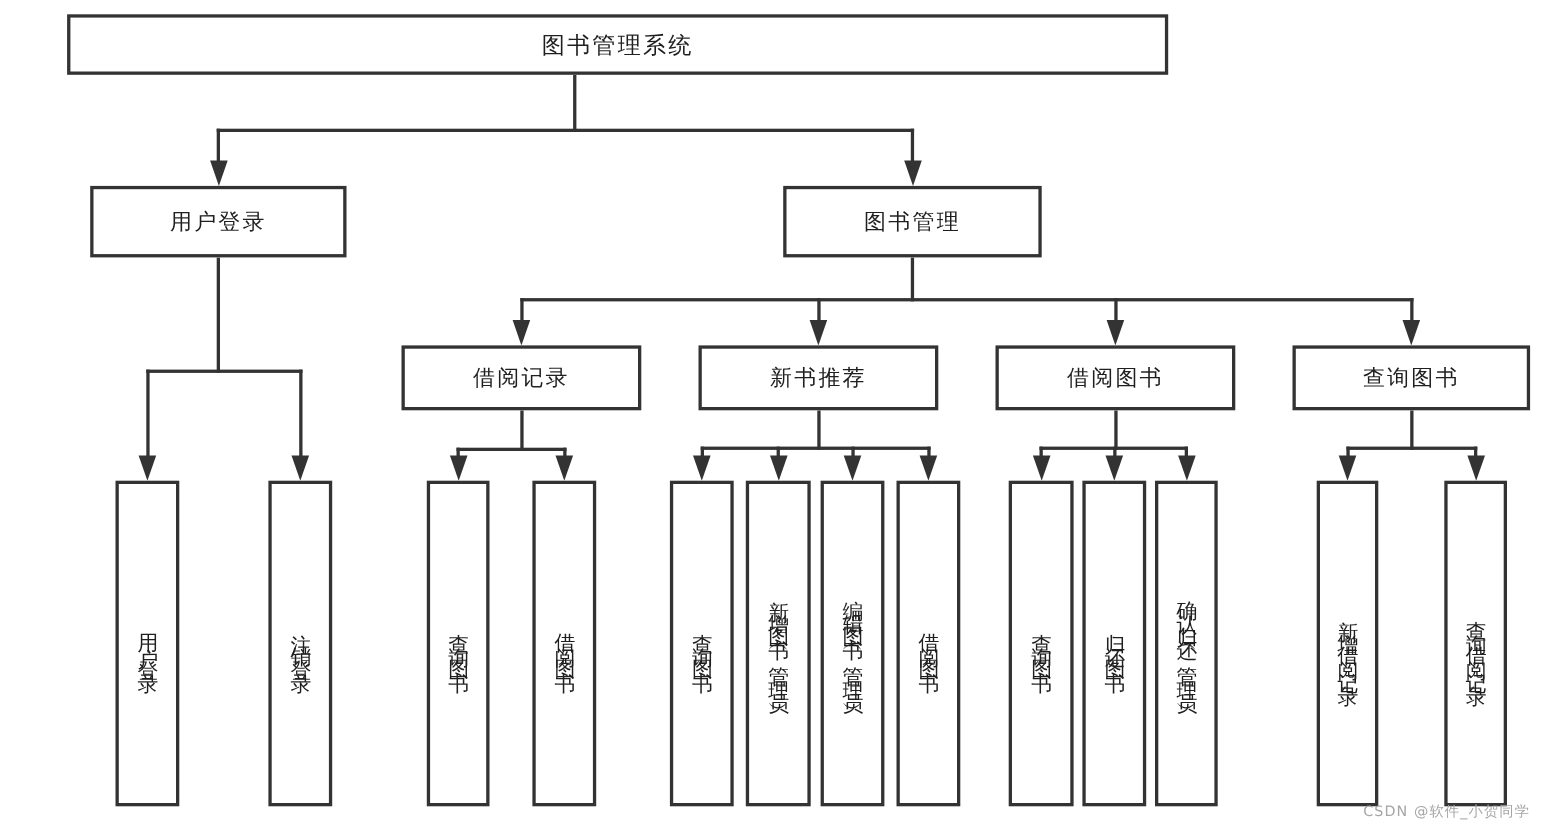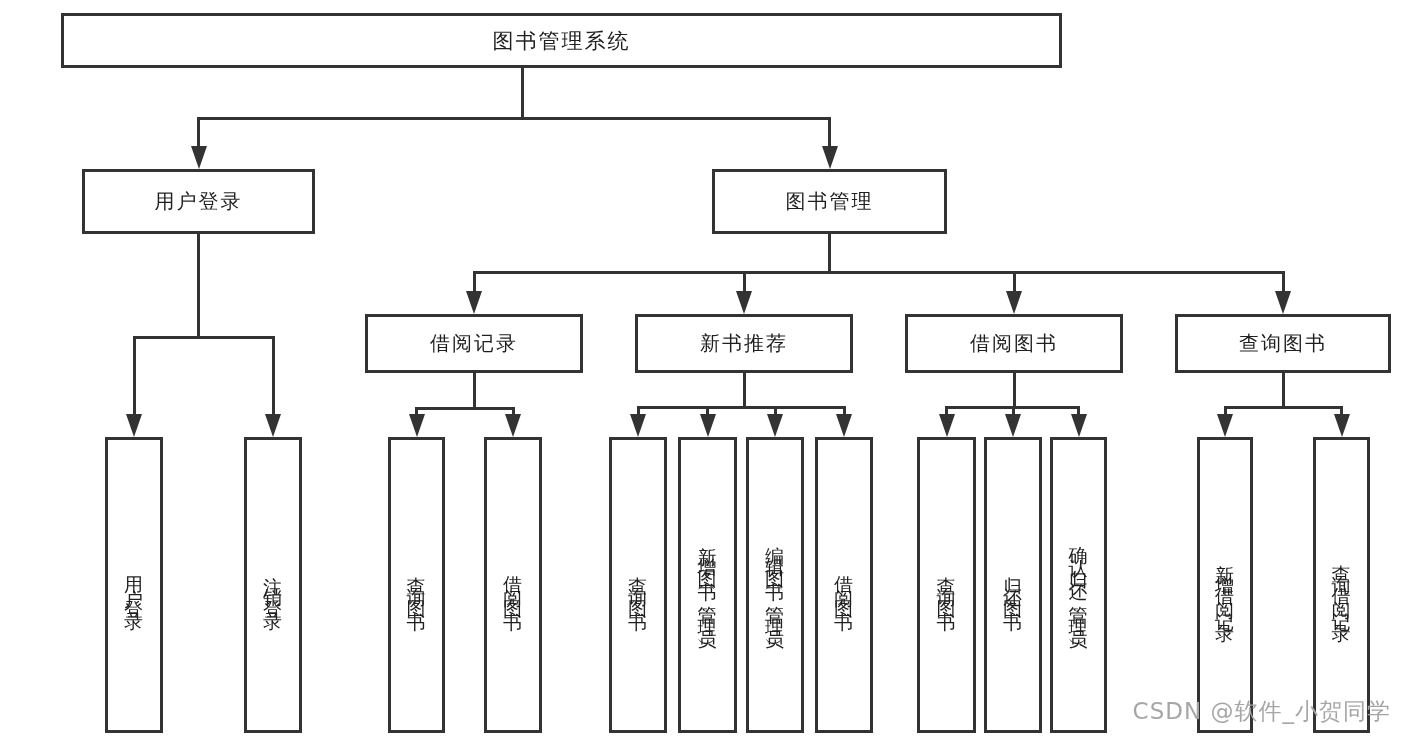--- a/index.html
+++ b/index.html
@@ -43,22 +43,22 @@
     position: absolute;
     width: 0;
     height: 0;
     border-left: 8px solid transparent;
     border-right: 8px solid transparent;
     border-top: 23px solid #333333;
   }
   .watermark {
     position: absolute;
     right: 14px;
-    bottom: 20px;
-    font-size: 23px;
+    bottom: 0;
+    font-size: 13px;
     letter-spacing: 1px;
     white-space: nowrap;
   }
 </style>
 </head>
 <body>
 
 <div class="canvas" id="canvas" style="width: 1405px; height: 747px; background: rgb(255, 255, 255);">
   <div id="connector-layer">
       <div class="conn" style="left: 521px; top: 68px; width: 3px; height: 52px; background: rgb(51, 51, 51);"></div>

